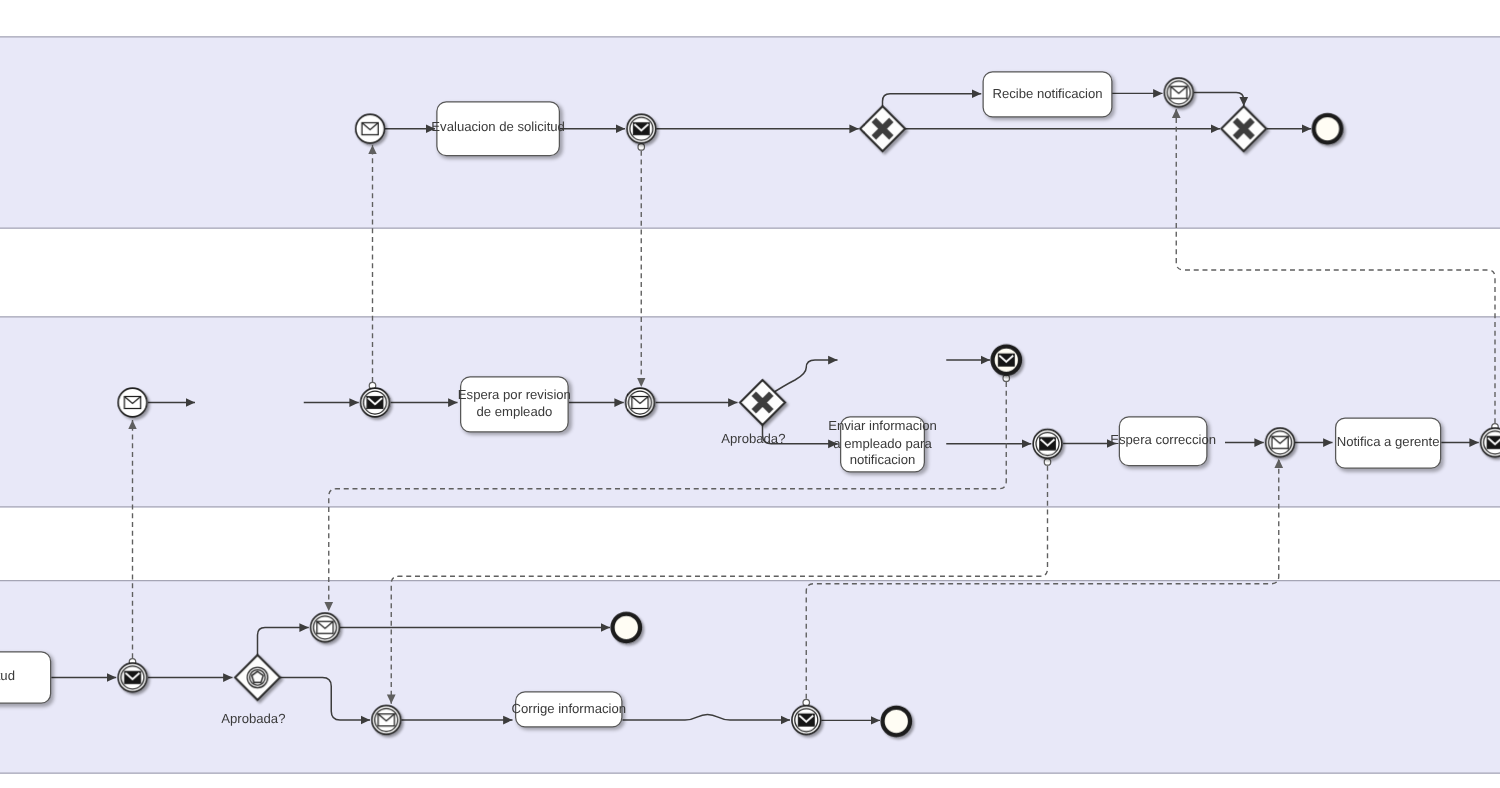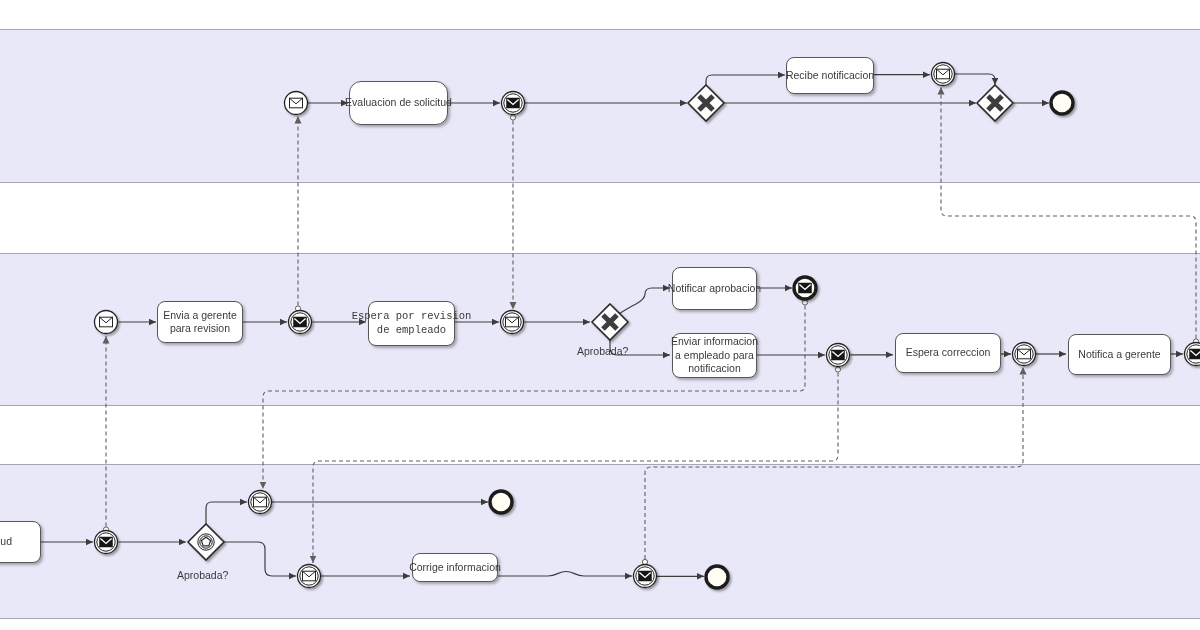--- a/index.html
+++ b/index.html
@@ -240,46 +240,39 @@
           <circle class="evt-inner" r="9.2"></circle>
         <g>
           <rect class="env-f-r" x="-6.5" y="-5" width="13" height="10"></rect>
           <path class="env-f-f" d="M-5.6,-3.6 L0,1.4 L5.6,-3.6"></path>
         </g>
       </g>
       <circle class="evt-end" cx="717" cy="577" r="11"></circle>
     </g>
   </svg>
 
-  <div class="task" style="left:349px;top:81px;width:99px;height:44px;border-radius:12px;">
+  <div class="task" style="left:349px;top:81px;width:99px;height:44px;">
       <div>Evaluacion de solicitud</div>
     </div>
-  <div class="task" style="left:786px;top:57px;width:88px;height:37px;">
+  <div class="task" style="left:786px;top:57px;width:104px;height:37px;">
       <div>Recibe notificacion</div>
     </div>
-  <div class="task" style="left:157px;top:301px;width:86px;height:42px;">
-      <div>Envia a gerente</div>
-      <div>para revision</div>
-    </div>
-  <div class="task" style="left:368px;top:301px;width:87px;height:45px;font-family:Liberation Mono, monospace;">
+  <div class="task" style="left:368px;top:301px;width:87px;height:45px;">
       <div>Espera por revision</div>
       <div>de empleado</div>
     </div>
-  <div class="task" style="left:672px;top:267px;width:85px;height:43px;">
-      <div>Notificar aprobacion</div>
-    </div>
-  <div class="task" style="left:672px;top:333px;width:85px;height:45px;">
+  <div class="task" style="left:672px;top:333px;width:68px;height:45px;">
       <div>Enviar informacion</div>
       <div>a empleado para</div>
       <div>notificacion</div>
     </div>
-  <div class="task" style="left:895px;top:333px;width:106px;height:40px;">
+  <div class="task" style="left:895px;top:333px;width:71px;height:40px;">
       <div>Espera correccion</div>
     </div>
-  <div class="task" style="left:1068px;top:334px;width:103px;height:41px;">
+  <div class="task" style="left:1068px;top:334px;width:85px;height:41px;">
       <div>Notifica a gerente</div>
     </div>
   <div class="task" style="left:-55px;top:521px;width:96px;height:42px;justify-content:center;">
       <div>solicitud</div>
     </div>
   <div class="task" style="left:412px;top:553px;width:86px;height:29px;">
       <div>Corrige informacion</div>
     </div>
 
   <div class="glabel" style="left:577px;top:345px;">Aprobada?</div>

